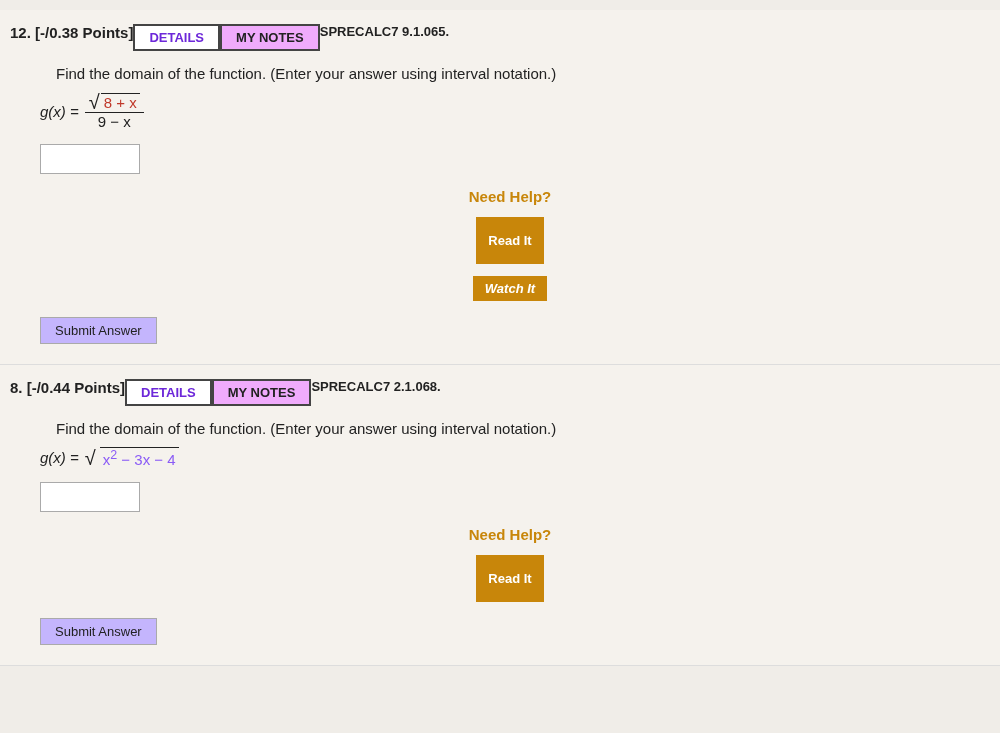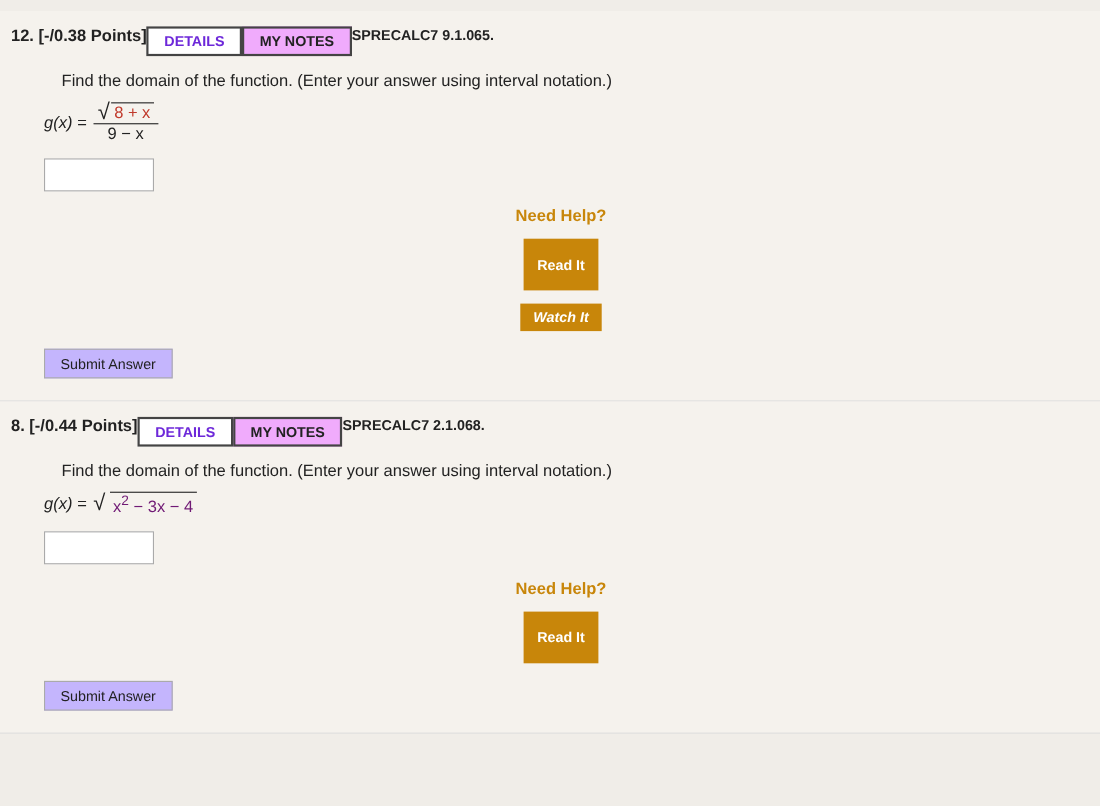--- a/index.html
+++ b/index.html
@@ -236,21 +236,21 @@
       <span class="question-code">SPRECALC7 2.1.068.</span>
     </div>
 
     <div class="question-body">
       <div class="question-text">Find the domain of the function. (Enter your answer using interval notation.)</div>
 
       
       <div class="formula-line2">
         <span class="g-x-label">g(x) =</span>
         <span class="sqrt-radical" style="font-size:20px;">√</span>
-        <span style="border-top: 1.5px solid #222; padding: 0 3px; color: #701a75; font-size:15px;">x<sup>2</sup> − 3x − 4</span>
+        <span style="border-top: 1.5px solid #222; padding: 0 3px; color: #8b5cf6; font-size:15px;">x<sup>2</sup> − 3x − 4</span>
       </div>
 
       <input type="text" class="answer-box" style="">
 
       <div class="need-help-row">
         <span class="need-help-label">Need Help?</span>
         <button class="btn-read-it">Read It</button>
       </div>
 
       <button class="btn-submit">Submit Answer</button>

